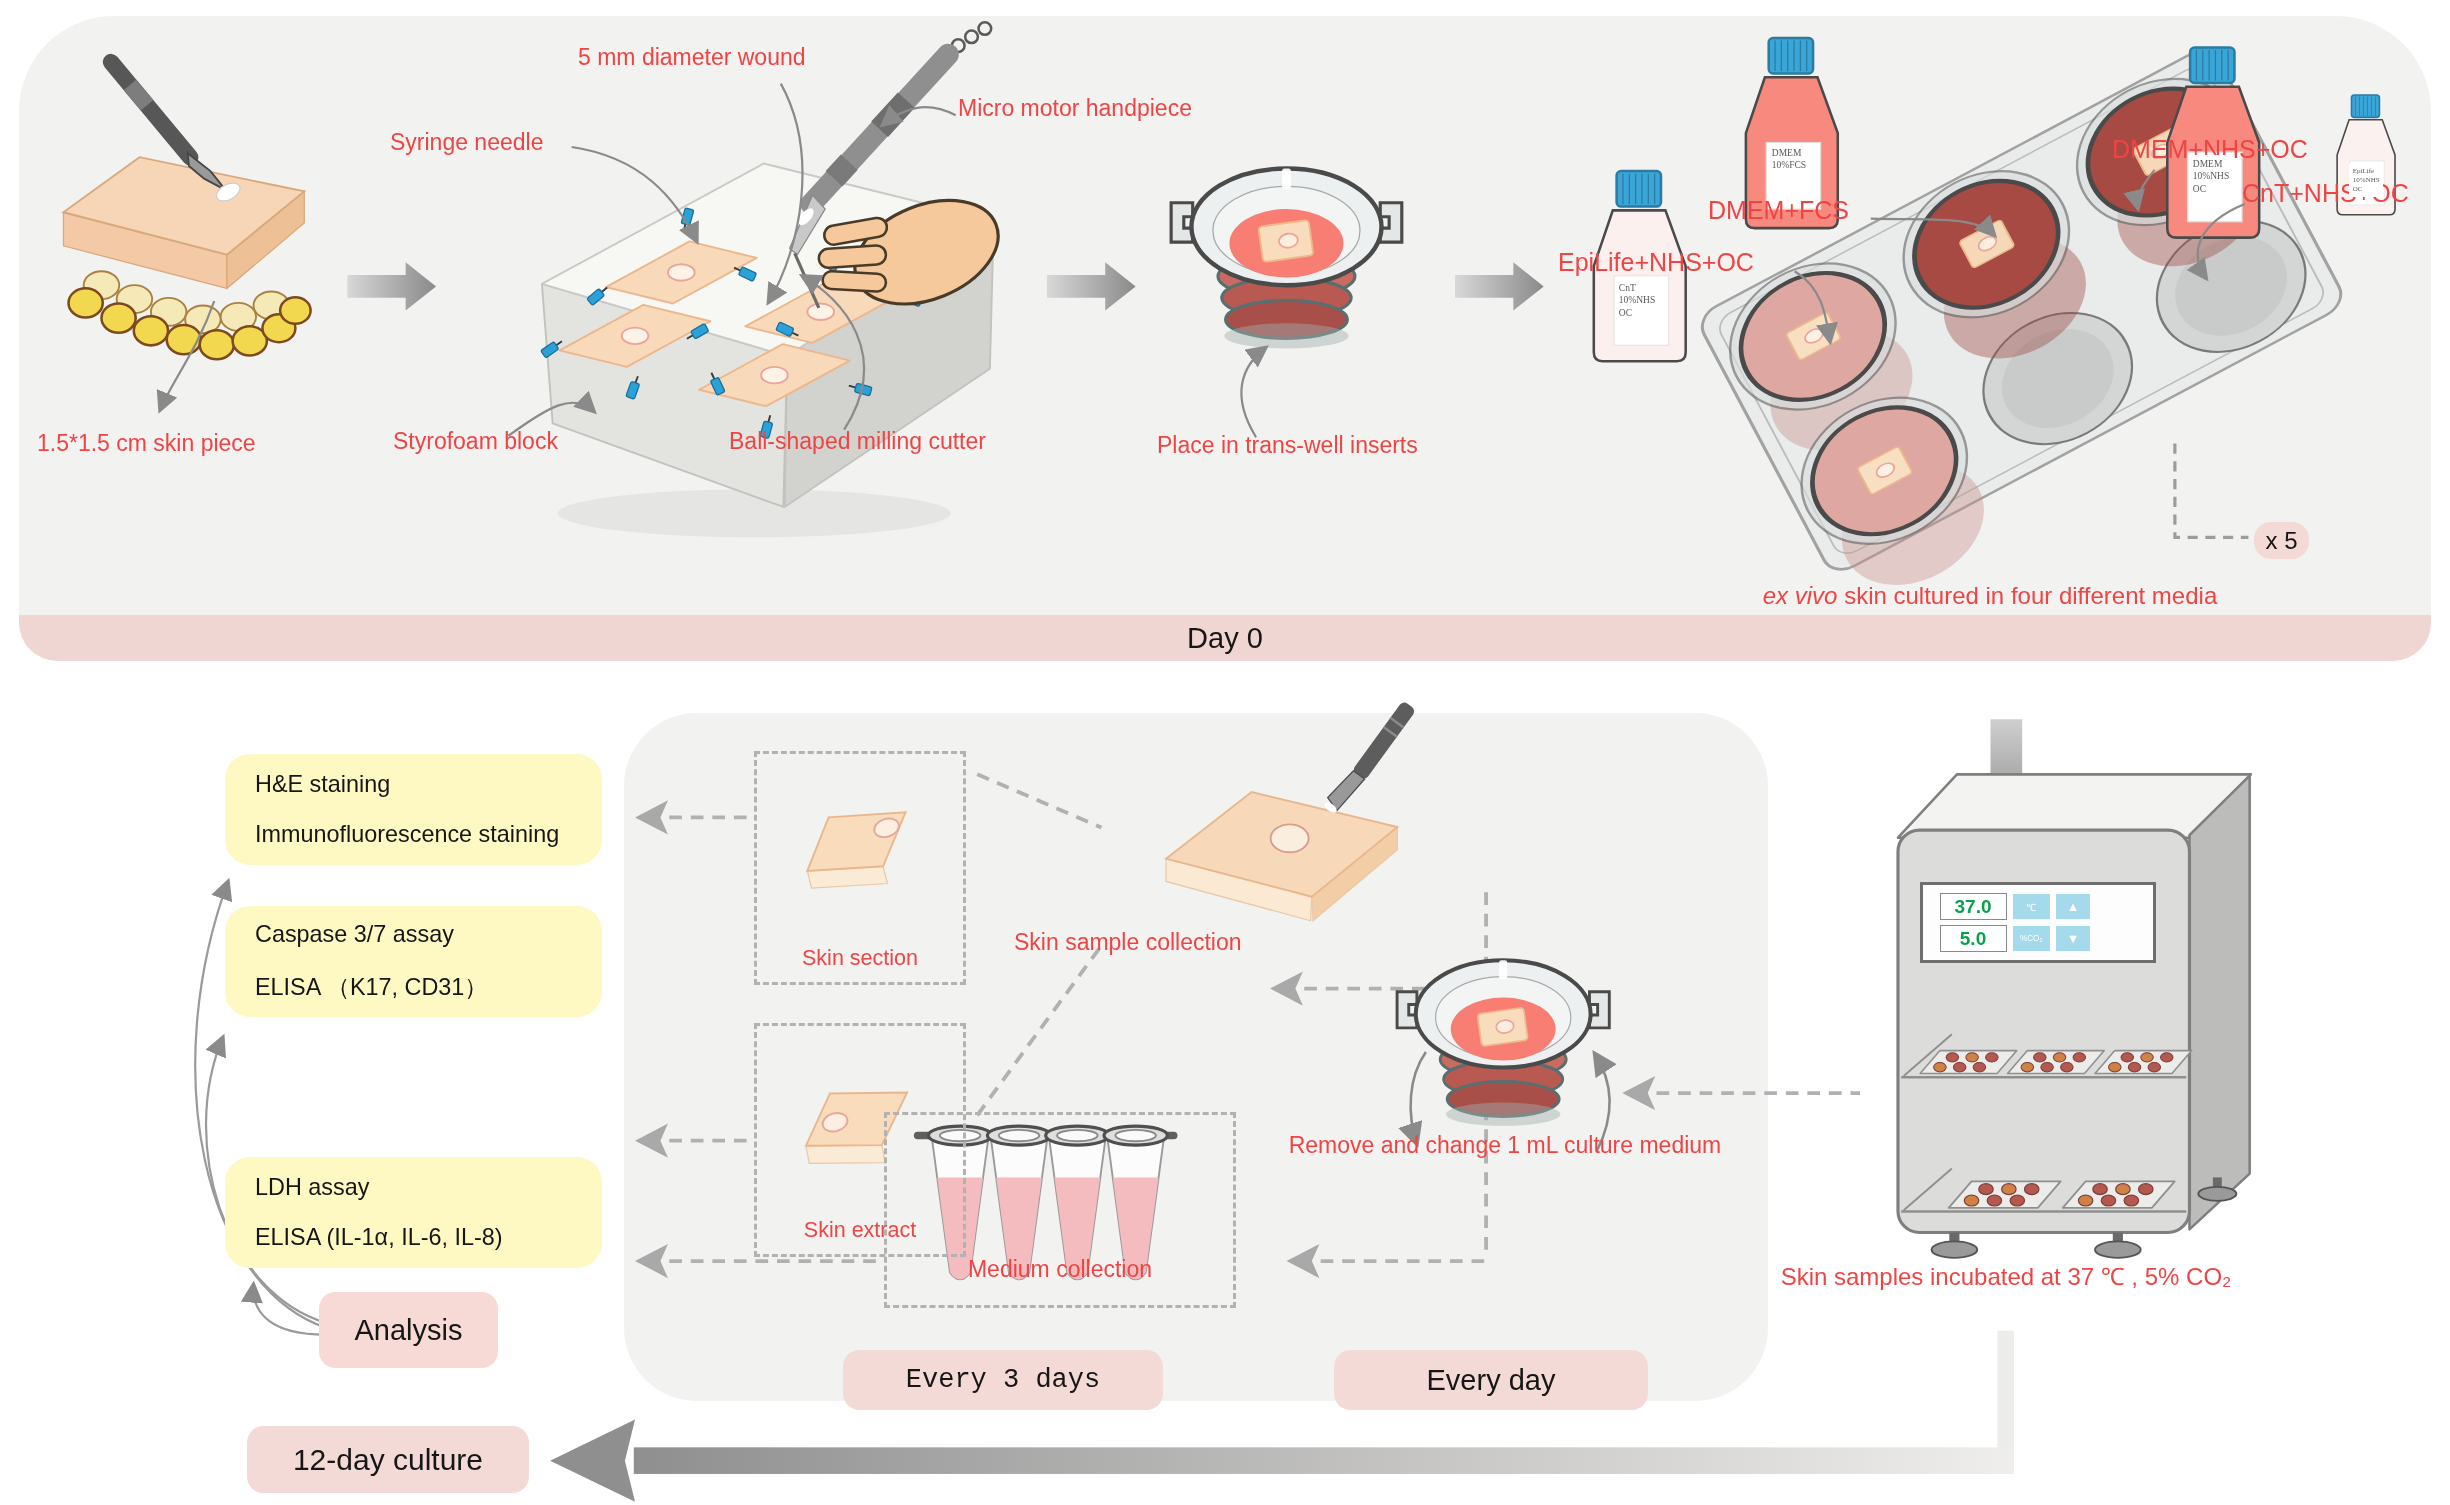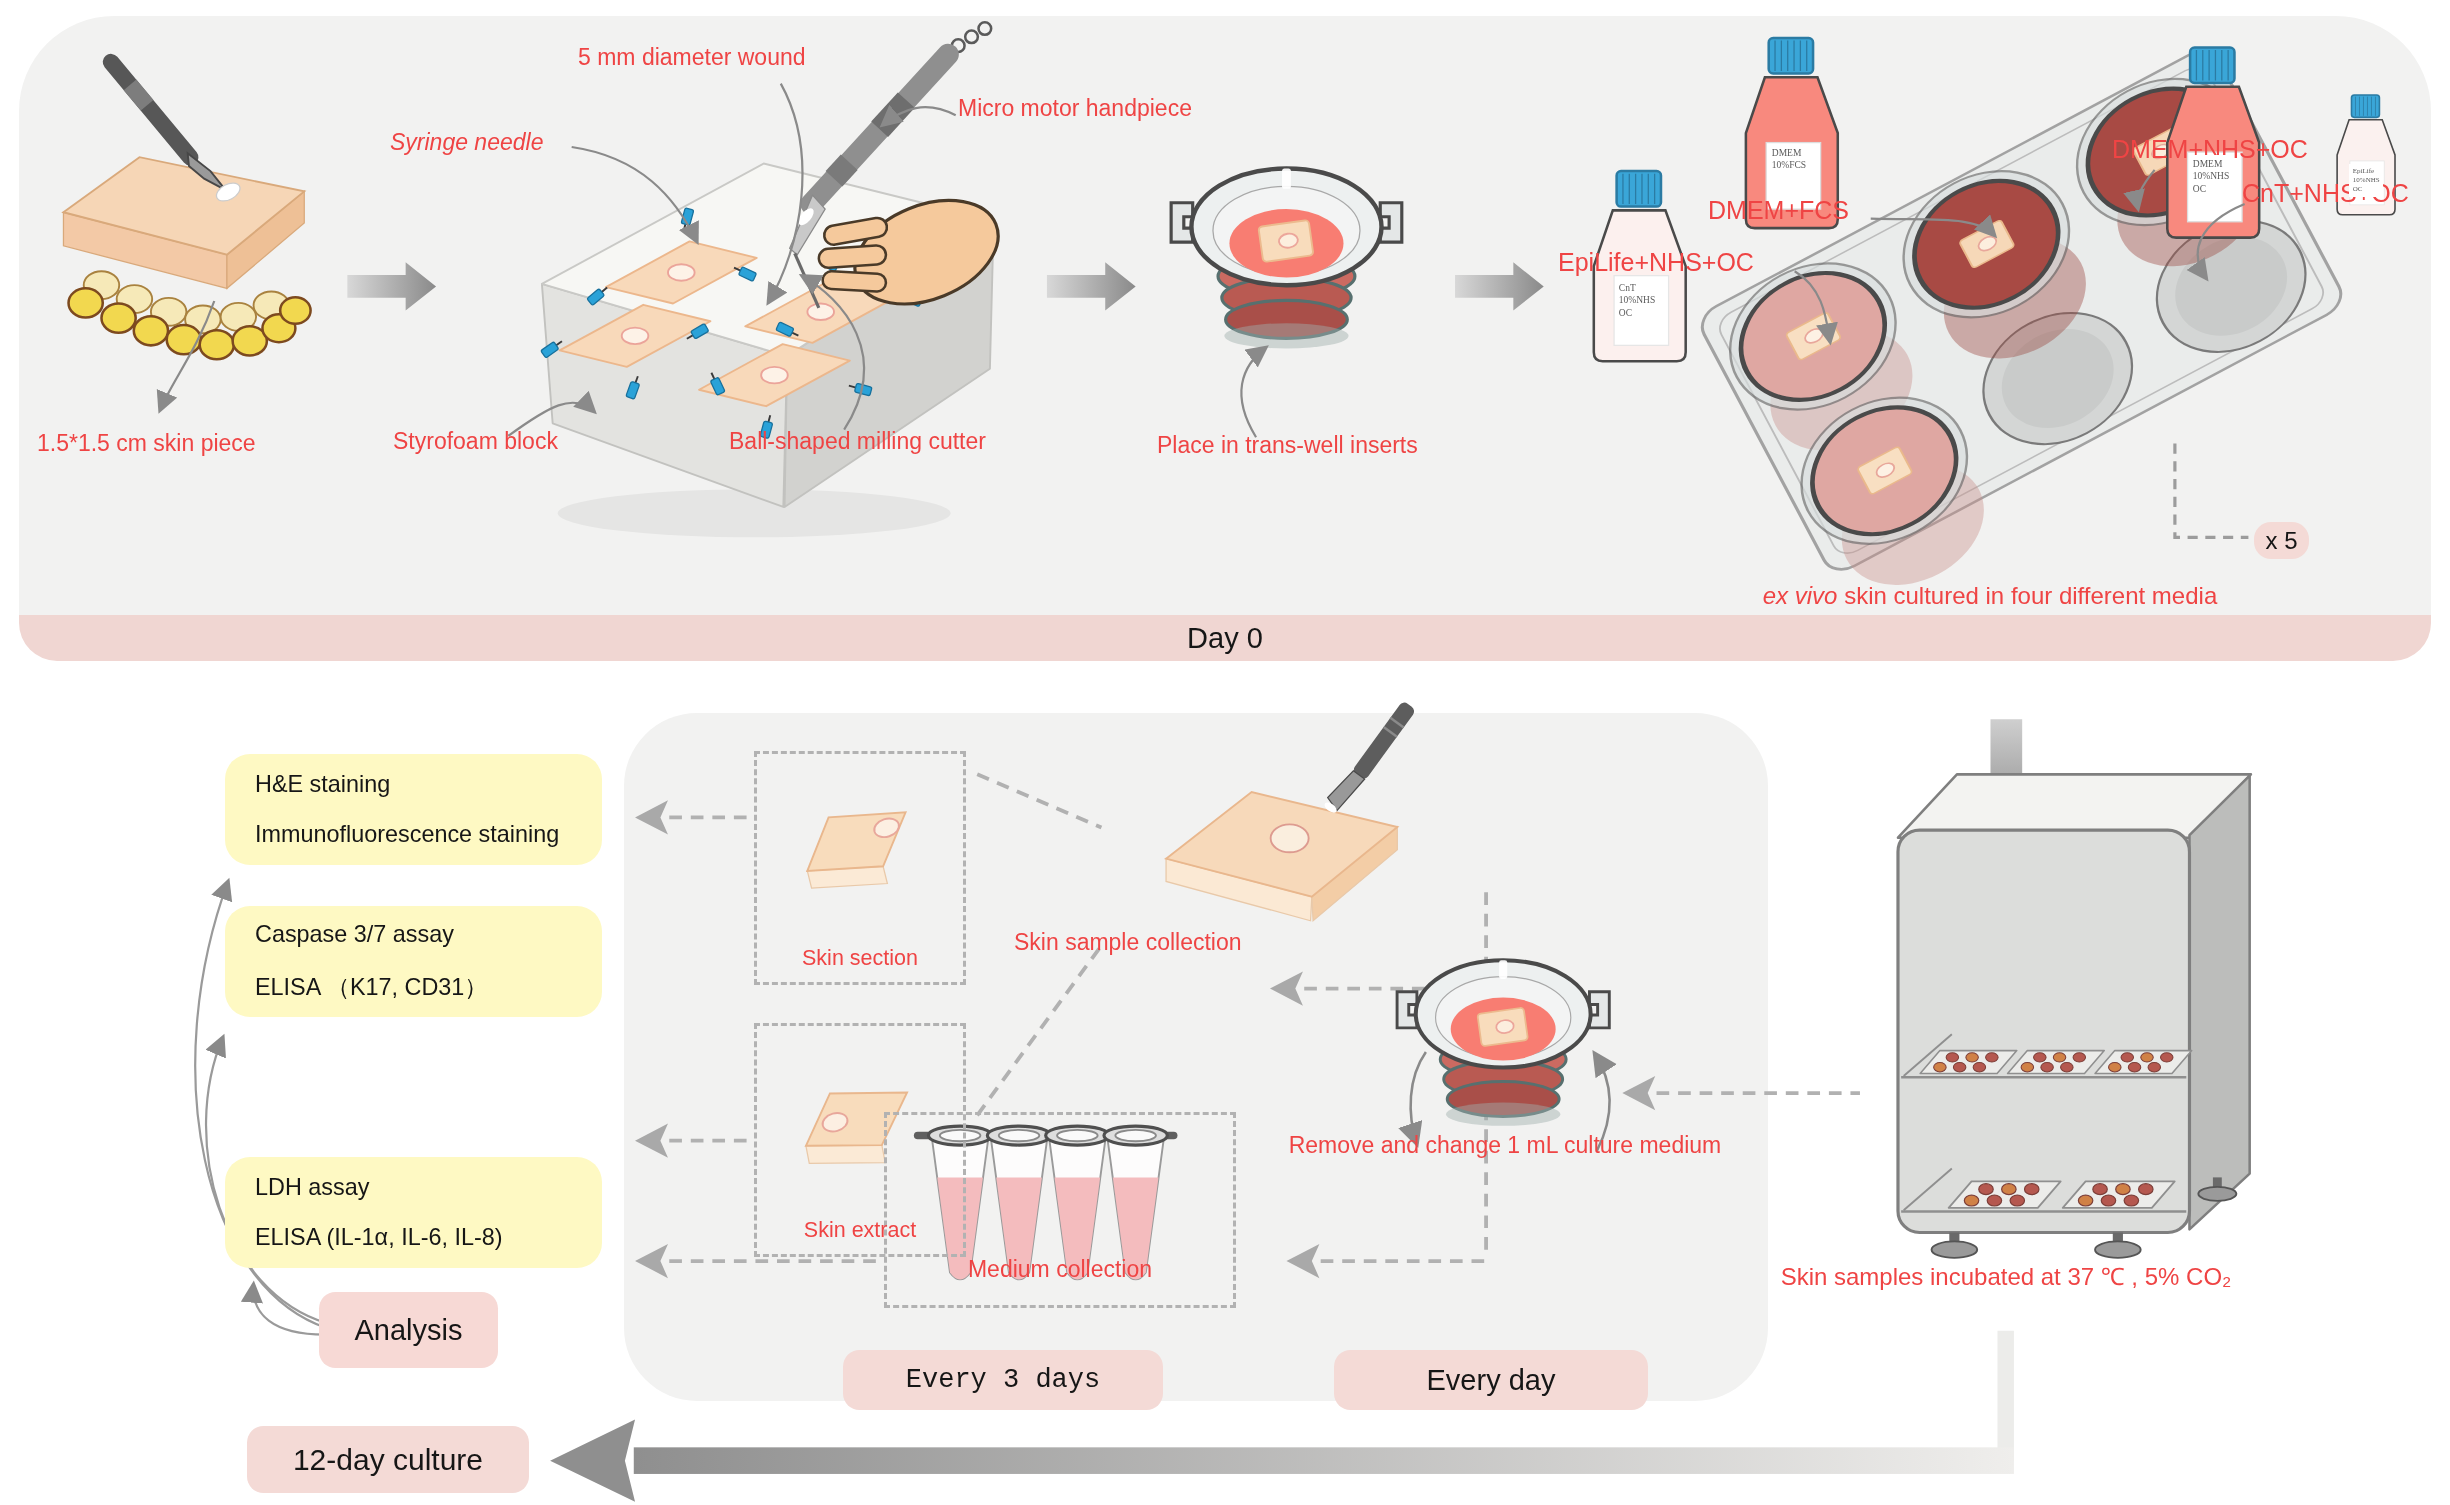--- a/index.html
+++ b/index.html
@@ -365,21 +365,21 @@
     </g>
 
     <g fill="none" stroke="#9a9a9a" stroke-width="3.5" marker-end="url(#ah)">
       <path d="M 516,2096 C 320,2030 250,1690 360,1390"></path>
       <path d="M 516,2088 C 352,2040 282,1800 352,1636"></path>
       <path d="M 520,2106 C 428,2108 396,2072 400,2026"></path>
     </g>
   </svg>
 
   <div class="lbl" style="left:37px;top:430px;">1.5*1.5 cm skin piece</div>
-  <div class="lbl" style="left:390px;top:129px;font-style:italic;">Syringe needle</div>
+  <div class="lbl" style="left:390px;top:129px;">Syringe needle</div>
   <div class="lbl" style="left:578px;top:44px;">5 mm diameter wound</div>
   <div class="lbl" style="left:958px;top:95px;">Micro motor handpiece</div>
   <div class="lbl" style="left:393px;top:428px;">Styrofoam block</div>
   <div class="lbl" style="left:729px;top:428px;">Ball-shaped milling cutter</div>
   <div class="lbl" style="left:1157px;top:432px;">Place in trans-well inserts</div>
   <div class="lbl big" style="left:1708px;top:196px;">DMEM+FCS</div>
   <div class="lbl big" style="left:1558px;top:248px;">EpiLife+NHS+OC</div>
   <div class="lbl big" style="left:2112px;top:135px;">DMEM+NHS+OC</div>
   <div class="lbl big" style="left:2242px;top:179px;">CnT+NHS+OC</div>
 
@@ -436,20 +436,32 @@
   <div class="lbl ctr" style="left:1242px;top:1132px;width:526px;text-align:center;">Remove and change 1 mL culture medium</div>
   <div class="lbl ctr" style="left:884px;top:1256px;width:352px;">Medium collection</div>
 
   <div class="z2 pink" style="left:843px;top:1350px;width:320px;height:60px;font-size:27px;font-family:Liberation Mono, monospace;">
     <span>Every 3 days</span>
   </div>
   <div class="z2 pink" style="left:1334px;top:1350px;width:314px;height:60px;font-size:29px;">
     <span>Every day</span>
   </div>
 
+  <div id="display">
+    <div class="dsrow">
+      <div class="dsval">37.0</div>
+      <div class="dschip">℃</div>
+      <div class="dsbtn">▲</div>
+    </div>
+    <div class="dsrow">
+      <div class="dsval">5.0</div>
+      <div class="dschip" style="font-size:8.2px;">%CO₂</div>
+      <div class="dsbtn">▼</div>
+    </div>
+  </div>
   <div class="lbl ctr" style="left:1724px;top:1259px;width:564px;font-size:24px;">Skin samples incubated at 37 ℃ , 5% CO₂</div>
 
   <div class="z2 pink" style="left:247px;top:1426px;width:282px;height:67px;font-size:30px;">
     <span>12-day culture</span>
   </div>
 
 </div>
 
 
 </body></html>

